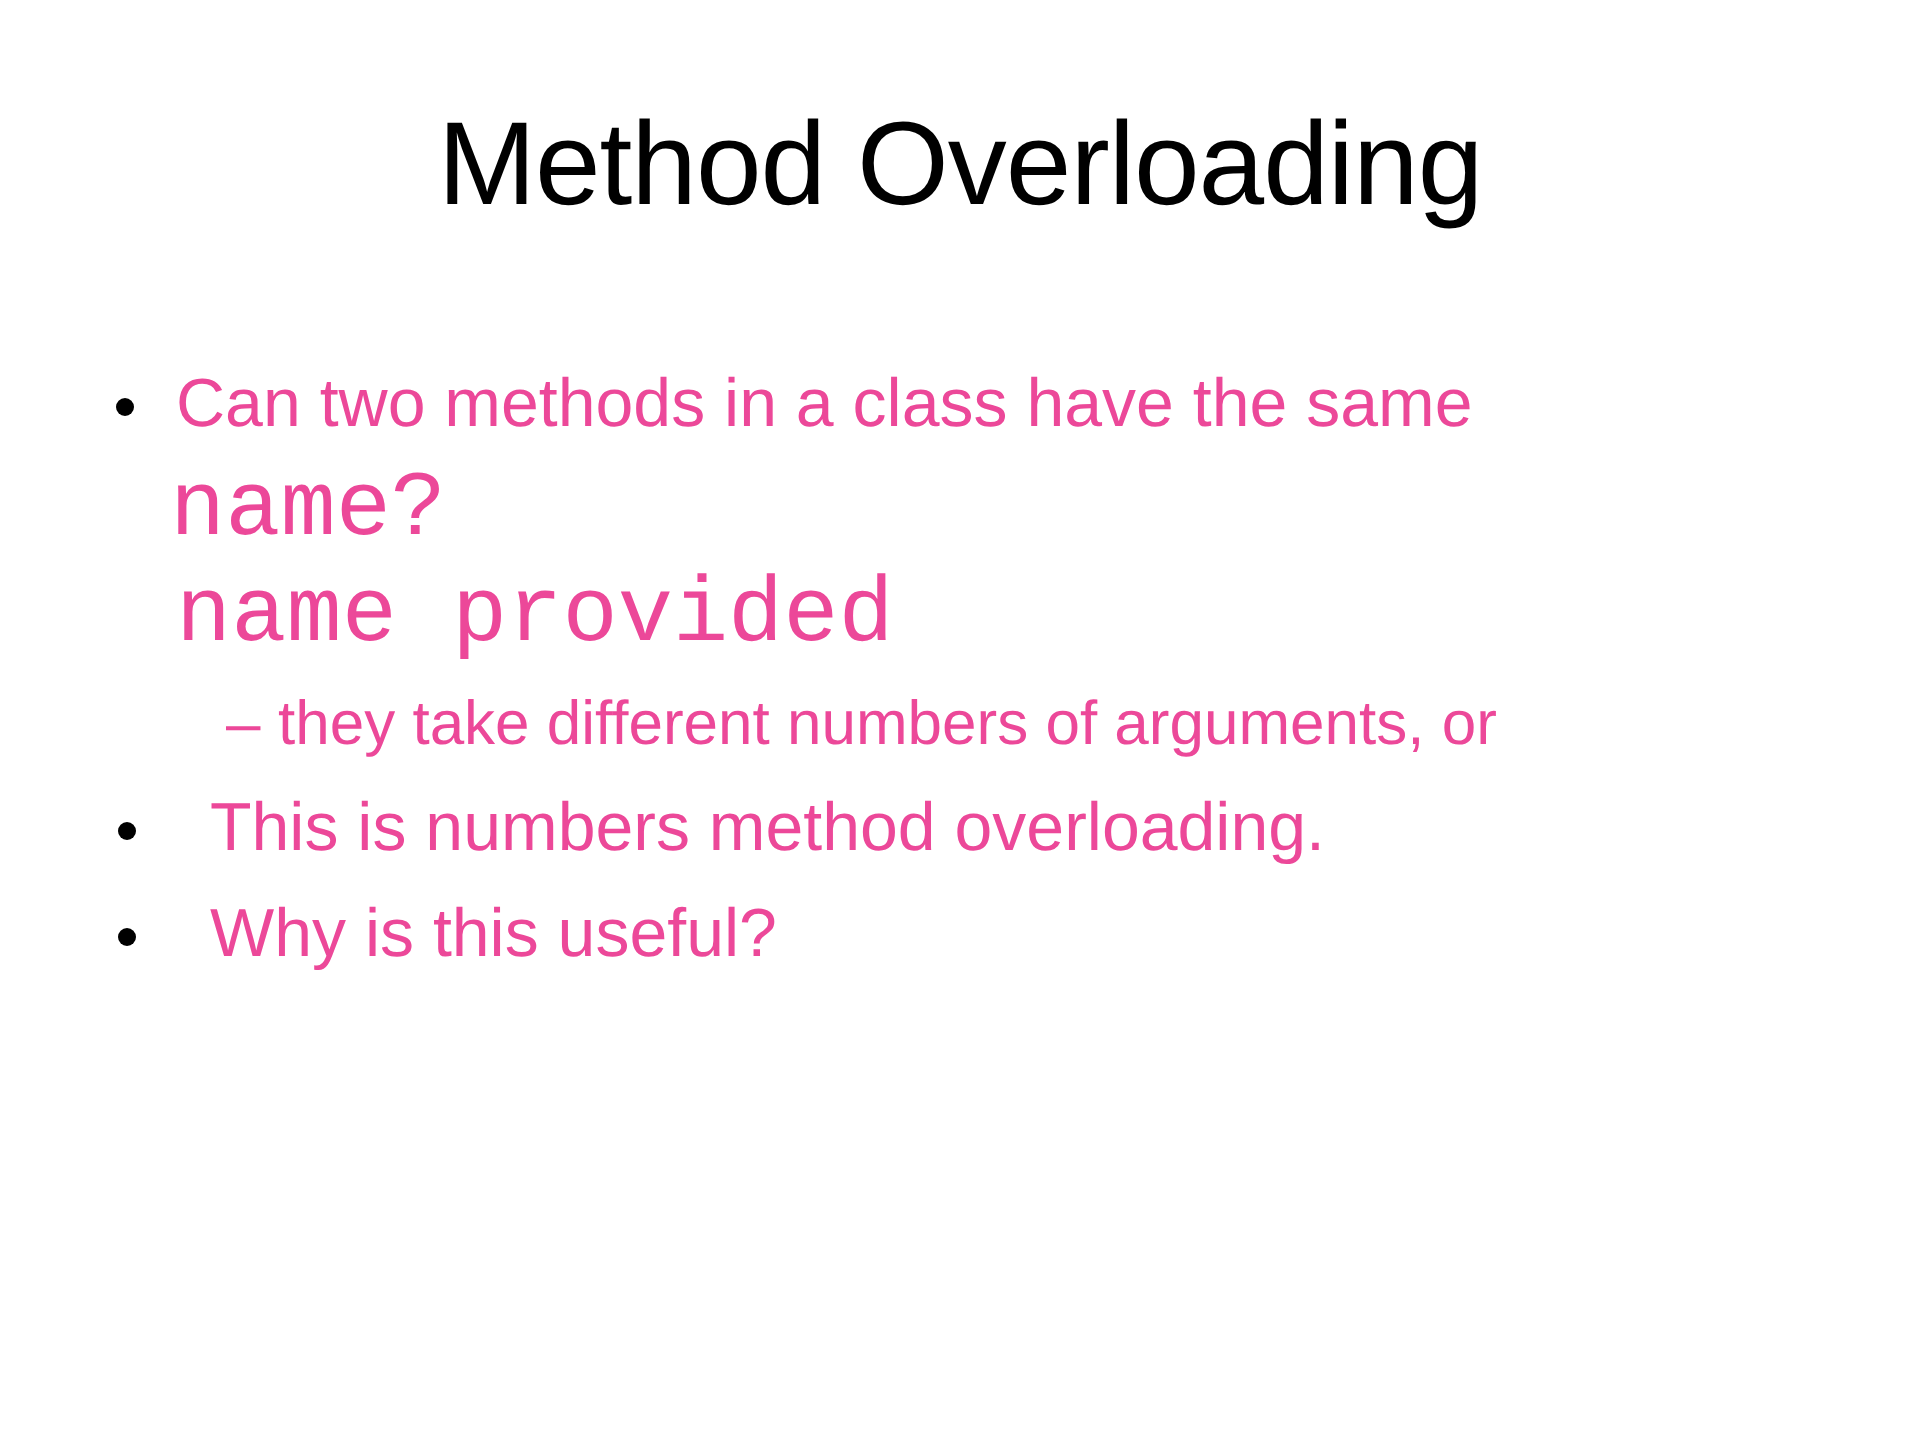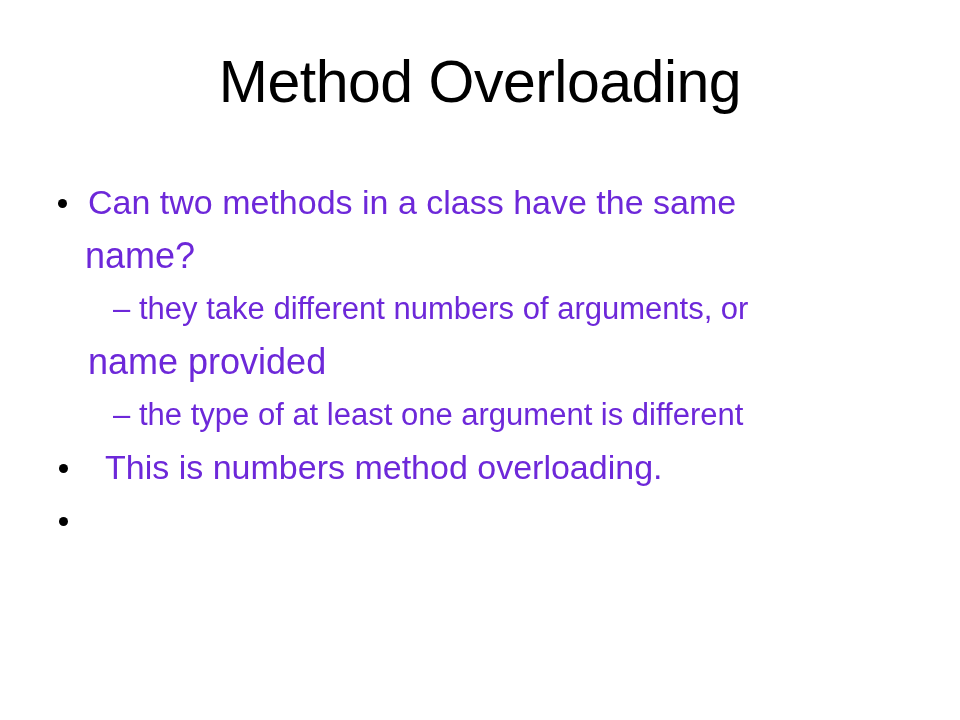--- a/index.html
+++ b/index.html
@@ -45,39 +45,40 @@
     left: 0;
     top: 176px;
     width: 960px;
   }
 
   .line {
     position: relative;
     height: 53px;
     line-height: 53px;
     white-space: nowrap;
-    color: #6d28d9;
+    color: #ec4899;
   }
 
   
   .lvl1 {
     font-size: 34px;
     padding-left: 95px;
   }
   .lvl1.tight {
     padding-left: 88px;
   }
   .lvl1.wide {
     padding-left: 105px;
   }
 
   
   .cont {
-    font-size: 36px;
+    font-size: 46px;
     padding-left: 85px;
+    font-family: Liberation Mono, monospace;
   }
   .cont.cont2 {
     padding-left: 88px;
   }
 
   
   .lvl2 {
     font-size: 31px;
     padding-left: 113px;
   }
@@ -112,35 +113,33 @@
   <div class="body-block">
 
     <div class="line lvl1 tight">
       <span class="bullet-dot"></span>
       <span>Can two methods in a class have the same</span>
     </div>
     <div class="line cont">
       <span>name?</span>
     </div>
 
-    <div class="line lvl2">
-      <span class="dash">–</span><span>they take different numbers of arguments, or</span>
-    </div>
-
     <div class="line cont cont2">
       <span>name provided</span>
     </div>
 
     <div class="line lvl2">
-      <span class="dash">–</span><span>the type of at least one argument is different</span>
+      <span class="dash">–</span><span>they take different numbers of arguments, or</span>
     </div>
+
 
     <div class="line lvl1 wide">
       <span class="bullet-dot shift"></span>
       <span>This is numbers method overloading.</span>
     </div>
 
     <div class="line lvl1 wide">
       <span class="bullet-dot shift"></span>
+      <span>Why is this useful?</span>
     </div>
 
   </div>
 </div>
 
 </body></html>

